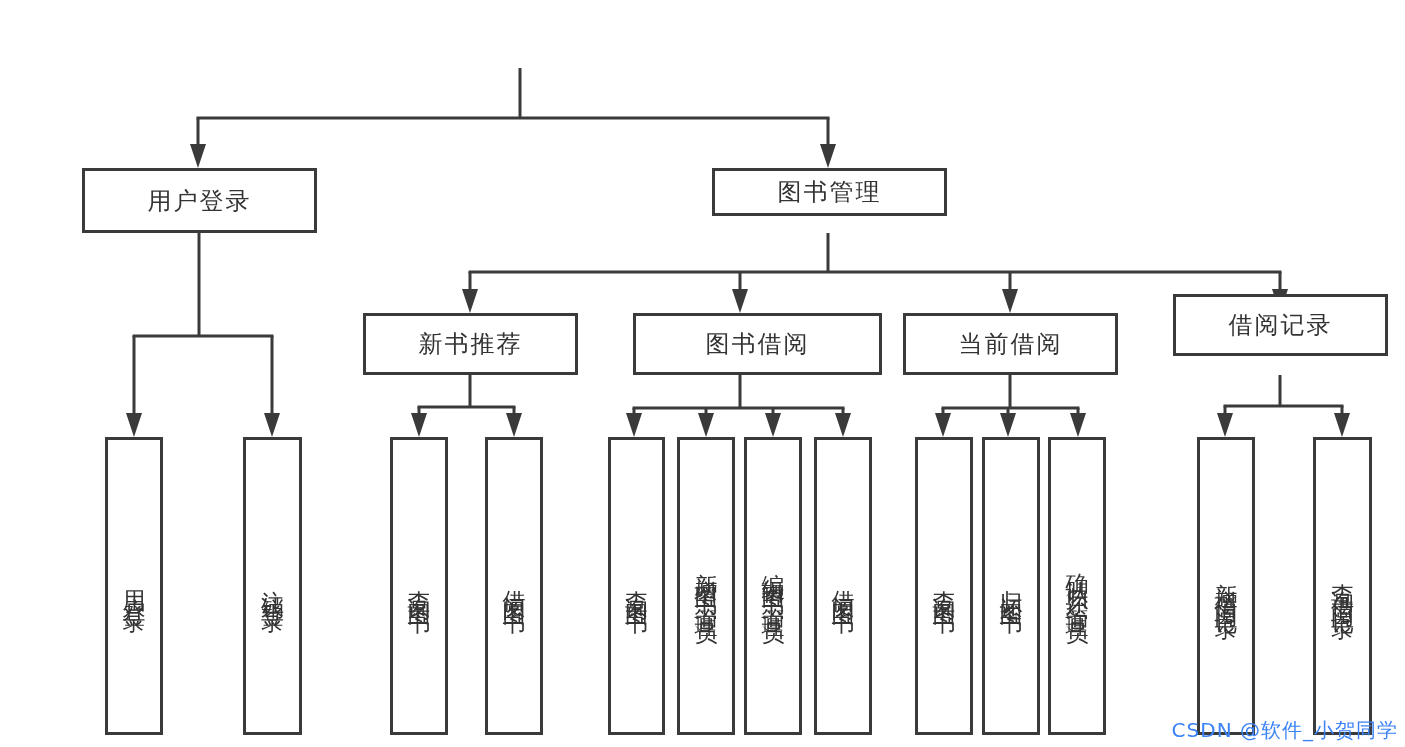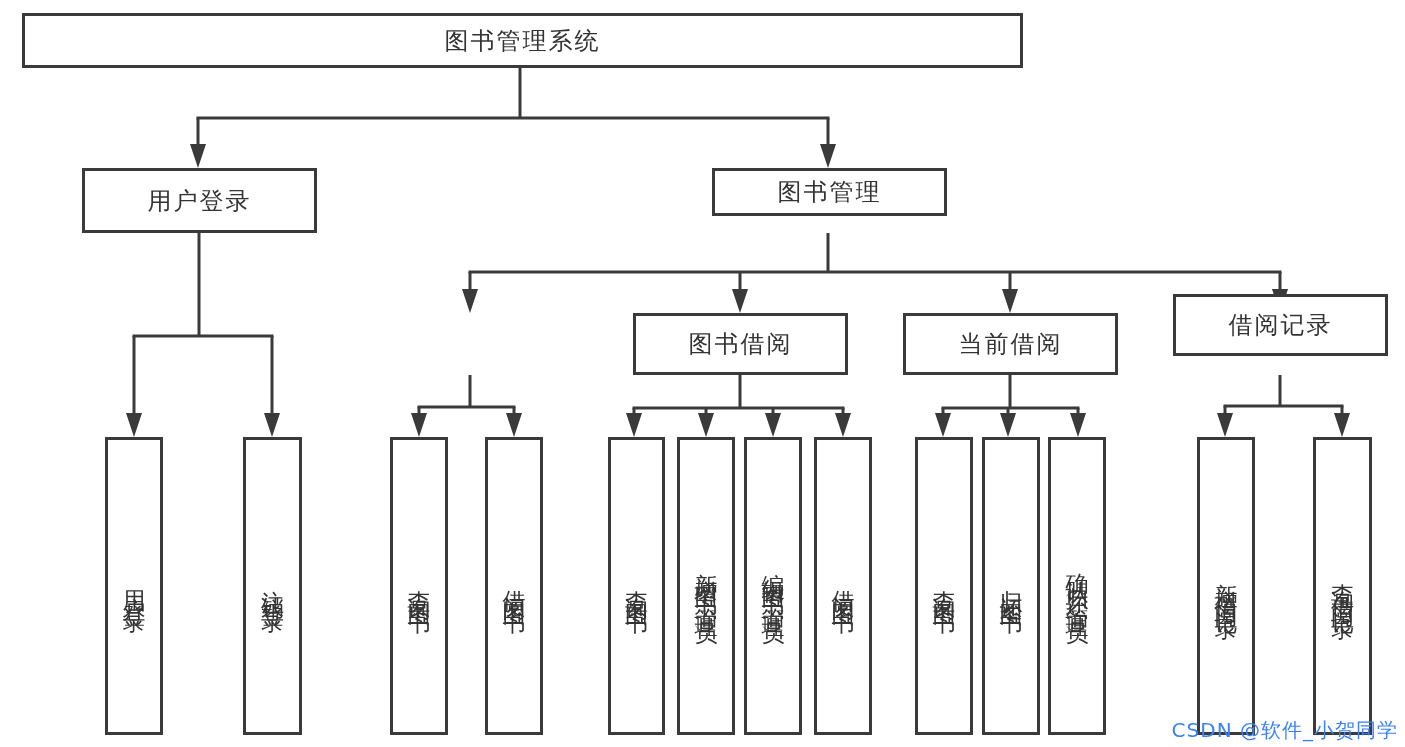--- a/index.html
+++ b/index.html
@@ -129,26 +129,26 @@
     <g stroke="#3a3a3a" stroke-width="3" fill="#3a3a3a">
       <line x1="1280" y1="375" x2="1280" y2="406"></line>
       <line x1="1223.5" y1="406" x2="1343.5" y2="406"></line>
       <line x1="1225" y1="406" x2="1225" y2="419"></line>
       <polygon points="1217,413 1233,413 1225,437" stroke="none"></polygon>
       <line x1="1342" y1="406" x2="1342" y2="419"></line>
       <polygon points="1334,413 1350,413 1342,437" stroke="none"></polygon>
     </g>
   </svg>
 
-  <div class="box" style="left:22px; top:13px; width:1001px; height:55px;">图书管理系统</div>
 
   <div class="box" style="left:82px; top:168px; width:235px; height:65px;">用户登录</div>
   <div class="box" style="left:712px; top:168px; width:235px; height:48px;">图书管理</div>
 
-  <div class="box" style="left:633px; top:313px; width:215px; height:62px;font-family:Liberation Serif, serif;">图书借阅</div>
+  <div class="box" style="left:363px; top:313px; width:215px; height:62px;">新书推荐</div>
+  <div class="box" style="left:633px; top:313px; width:249px; height:62px;font-family:Liberation Serif, serif;">图书借阅</div>
   <div class="box" style="left:903px; top:313px; width:215px; height:62px;">当前借阅</div>
   <div class="box" style="left:1173px; top:294px; width:215px; height:62px;">借阅记录</div>
 
   <div class="leaf" style="left:105px; top:437px; width:58px; height:298px;">
     <span class="vtext">用户登录</span>
   </div>
   <div class="leaf" style="left:243px; top:437px; width:59px; height:298px;">
     <span class="vtext">注销登录</span>
   </div>
 

